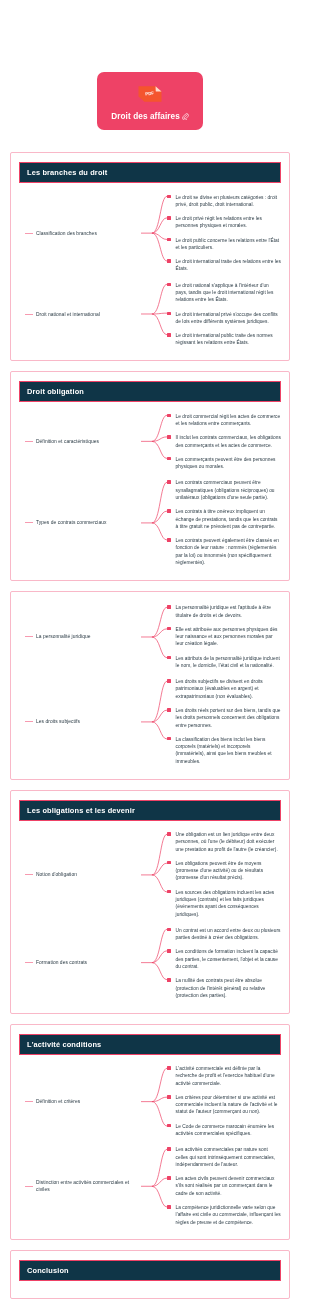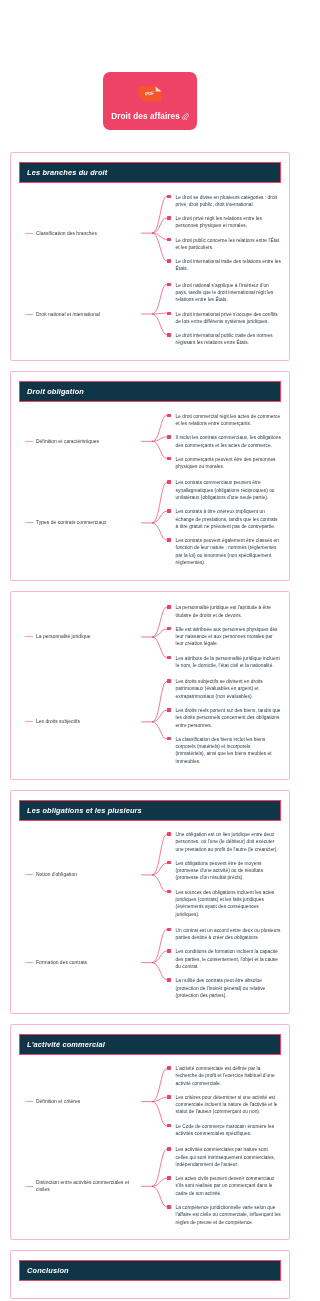--- a/index.html
+++ b/index.html
@@ -20,21 +20,21 @@
     box-sizing: border-box;
   }
 
   
   .title-wrap {
     display: flex;
     justify-content: center;
     padding: 72px 0 22px 0;
   }
   .title-card {
-    width: 94px;
+    width: 106px;
     background: #ee4266;
     border-radius: 7px;
     padding: 9px 6px 8px 6px;
     text-align: center;
     box-sizing: border-box;
   }
   .pdf-icon {
     width: 26px;
     height: 22px;
     margin: 2px auto 7px auto;
@@ -72,21 +72,20 @@
   .section-header {
     background: #0f3547;
     border: 1px solid #ee4266;
     color: #ffffff;
     font-size: 7.4px;
     font-weight: bold;
     letter-spacing: .15px;
     padding: 5px 7px 5px 7px;
     box-sizing: border-box;
     margin-bottom: 7px;
-    font-style: italic;
   }
 
   
   .branches {
     position: relative;
     padding-left: 4px;
   }
   .branch {
     display: flex;
     align-items: center;
@@ -363,21 +362,21 @@
               </div>
               <div class="leaf">
                 <span class="node-marker"></span>
                 <span class="leaf-text">La classification des biens inclut les biens corporels (matériels) et incorporels (immatériels), ainsi que les biens meubles et immeubles.</span>
               </div>
             </div>
           </div>
         </div>
       </div>
       <div class="section">
-        <div class="section-header">Les obligations et les plusieurs</div>
+        <div class="section-header">Les obligations et les devenir</div>
         <div class="branches">
           <div class="branch">
             <div class="branch-label-col">
               <span class="stub"></span>
               <span class="branch-label">Notion d'obligation</span>
             </div>
             <div class="connector">
               <svg viewBox="0 0 26 93.8125" preserveAspectRatio="none">
                 <path d="M0 46.90625 L10.92 46.90625" stroke="#ee4266" stroke-width="0.7" fill="none"></path>
                 <path d="M10.92 46.90625 C 19.214 46.90625, 19.214 6.296875, 26 6.296875" stroke="#ee4266" stroke-width="0.7" fill="none"></path>
@@ -424,21 +423,21 @@
               </div>
               <div class="leaf">
                 <span class="node-marker"></span>
                 <span class="leaf-text">La nullité des contrats peut être absolue (protection de l'intérêt général) ou relative (protection des parties).</span>
               </div>
             </div>
           </div>
         </div>
       </div>
       <div class="section">
-        <div class="section-header">L'activité commercial</div>
+        <div class="section-header">L'activité conditions</div>
         <div class="branches">
           <div class="branch">
             <div class="branch-label-col">
               <span class="stub"></span>
               <span class="branch-label">Définition et critères</span>
             </div>
             <div class="connector">
               <svg viewBox="0 0 26 79.25" preserveAspectRatio="none">
                 <path d="M0 39.625 L10.92 39.625" stroke="#ee4266" stroke-width="0.7" fill="none"></path>
                 <path d="M10.92 39.625 C 19.214 39.625, 19.214 6.296875, 26 6.296875" stroke="#ee4266" stroke-width="0.7" fill="none"></path>

